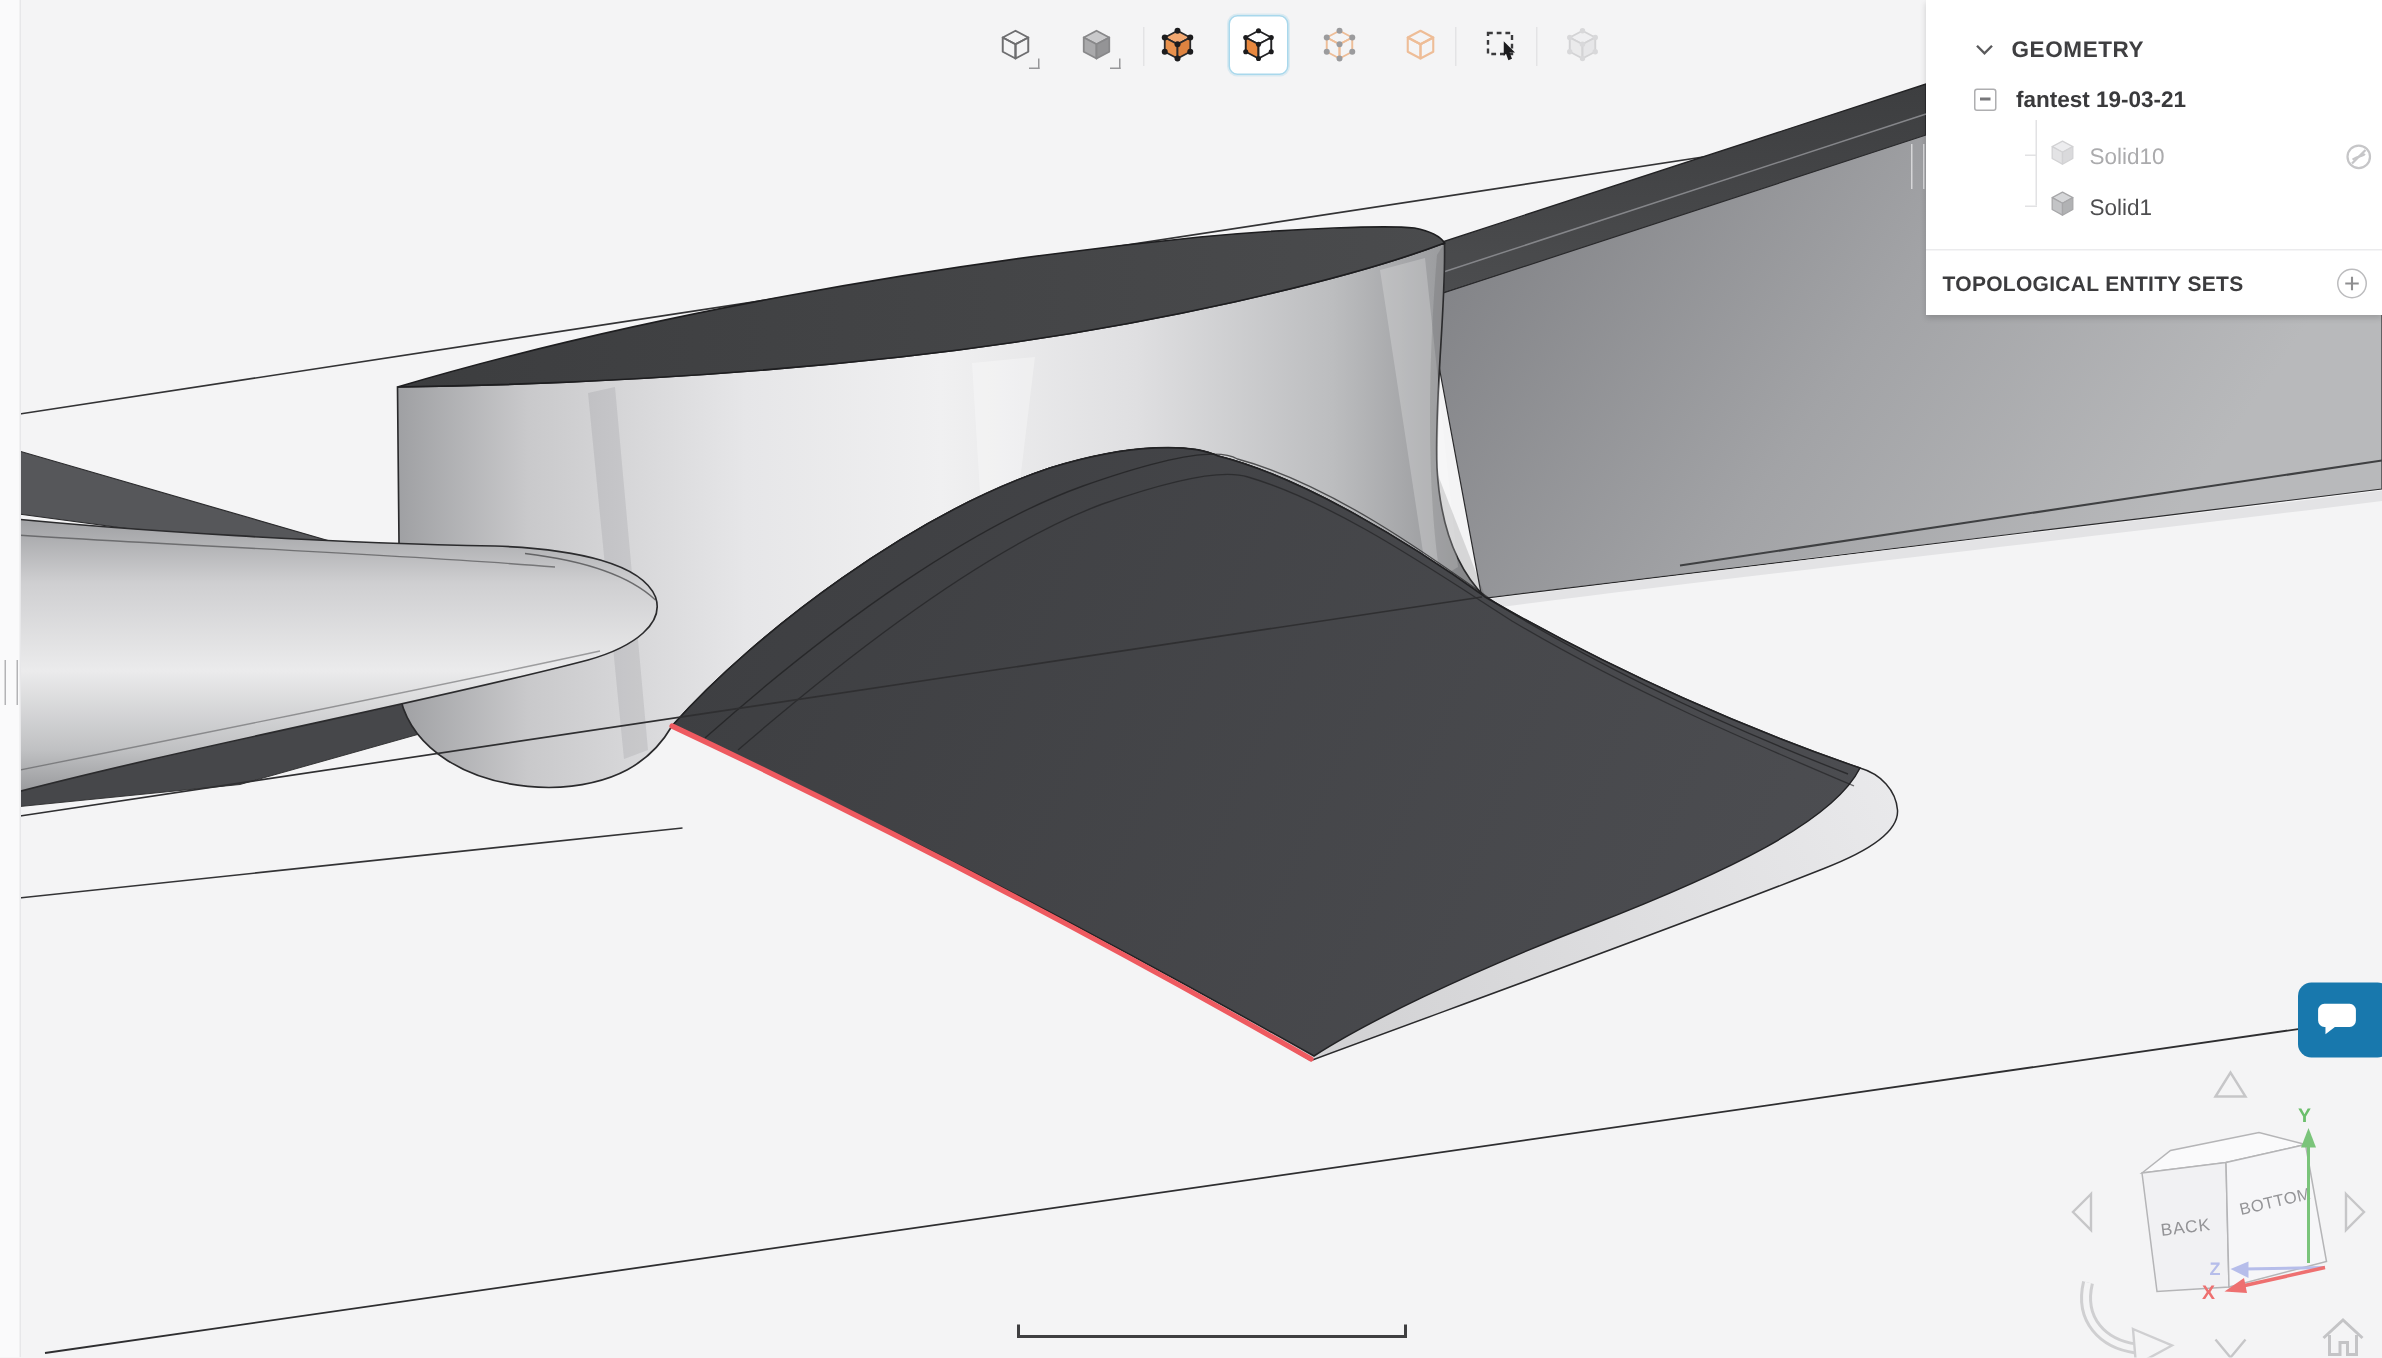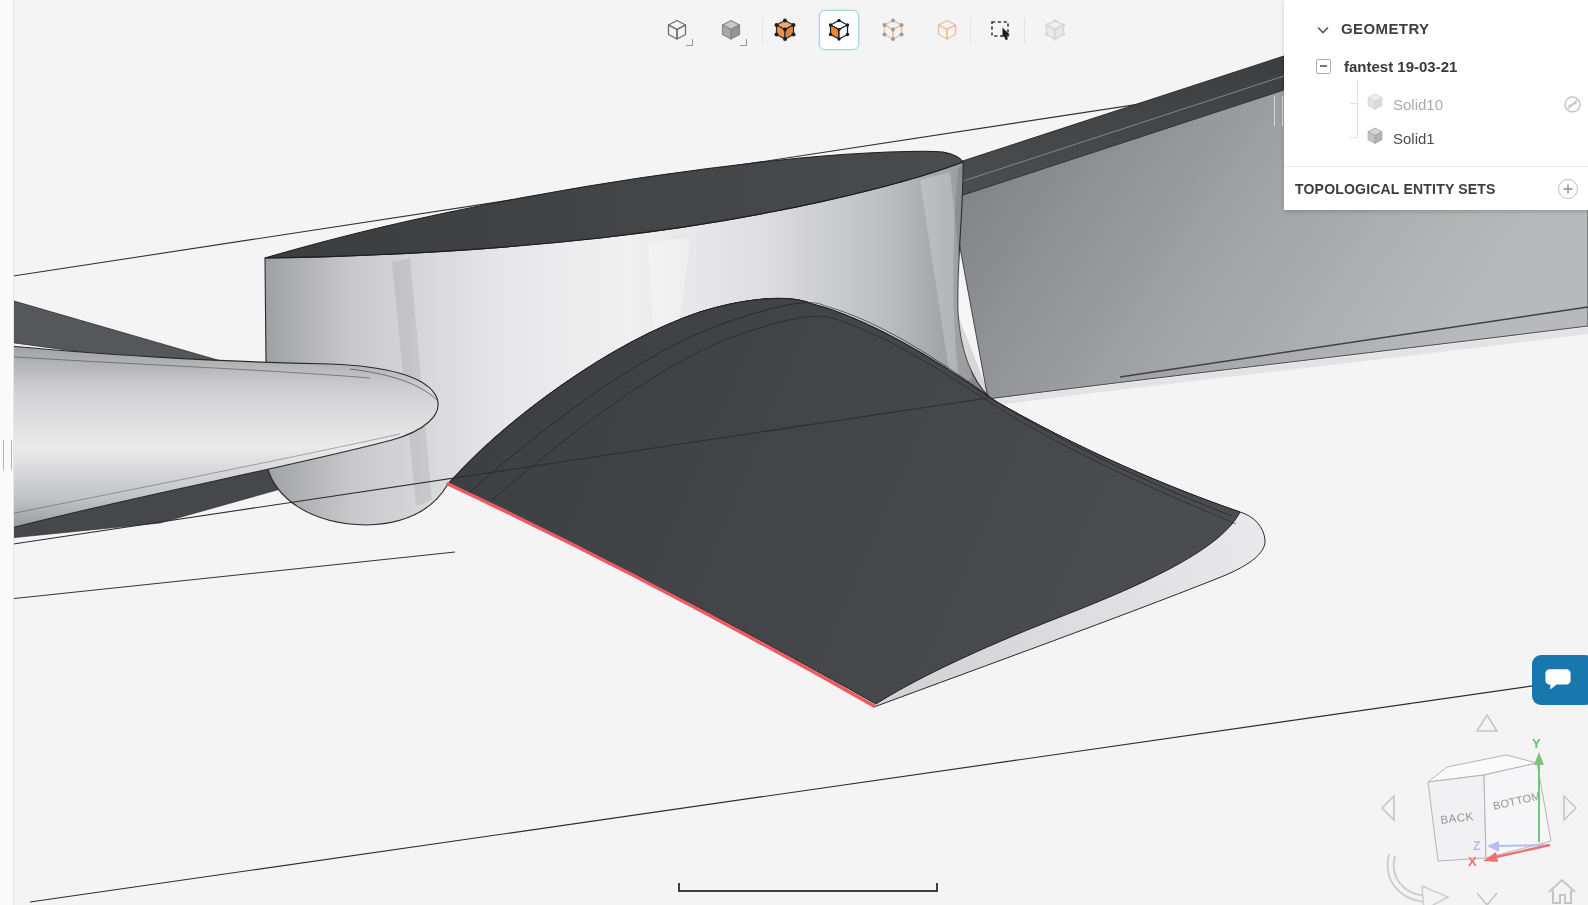--- a/index.html
+++ b/index.html
@@ -24,21 +24,21 @@
     background:transparent;display:flex;align-items:center;justify-content:center;padding:0;cursor:pointer;}
   .tb-btn.selected{background:#ffffff;border:1px solid #a9d8ec;box-shadow:0 0 0 1px rgba(169,216,236,.35);}
   .tb-btn svg{display:block;}
   .corner-mark{position:absolute;right:3px;bottom:3px;width:6px;height:6px;
     border-right:1.5px solid #97979a;border-bottom:1.5px solid #97979a;}
   .tb-sep{position:absolute;top:12px;width:1px;height:26px;background:#e3e3e5;}
 
   
   .side-panel{position:absolute;left:1284px;top:0;width:304px;height:210px;background:#ffffff;
     box-shadow:0 2px 4px rgba(0,0,0,.16);}
-  .geo-header{position:absolute;left:0;top:20px;height:22px;display:flex;align-items:flex-start;cursor:pointer;}
+  .geo-header{position:absolute;left:0;top:20px;height:22px;display:flex;align-items:flex-end;cursor:pointer;}
   .geo-header .chev{margin-left:33px;margin-right:12px;}
   .geo-header .txt{font-size:15px;font-weight:600;color:#3f3f41;letter-spacing:.4px;}
   .tree-root{position:absolute;left:0;top:56px;height:20px;display:flex;align-items:center;cursor:pointer;}
   .minus-box{margin-left:32px;width:13px;height:13px;border:1px solid #aeaeb0;border-radius:2px;background:#fff;
     display:flex;align-items:center;justify-content:center;}
   .minus-box i{display:block;width:7px;height:1.5px;background:#77777a;}
   .tree-root .txt{margin-left:13px;font-size:15px;font-weight:700;color:#3a3a3c;}
   .guide-v{position:absolute;width:1px;background:#e2e2e4;}
   .guide-h{position:absolute;height:1px;background:#e2e2e4;}
   .solid-row{position:absolute;left:0;width:304px;height:26px;display:flex;align-items:center;cursor:pointer;}

